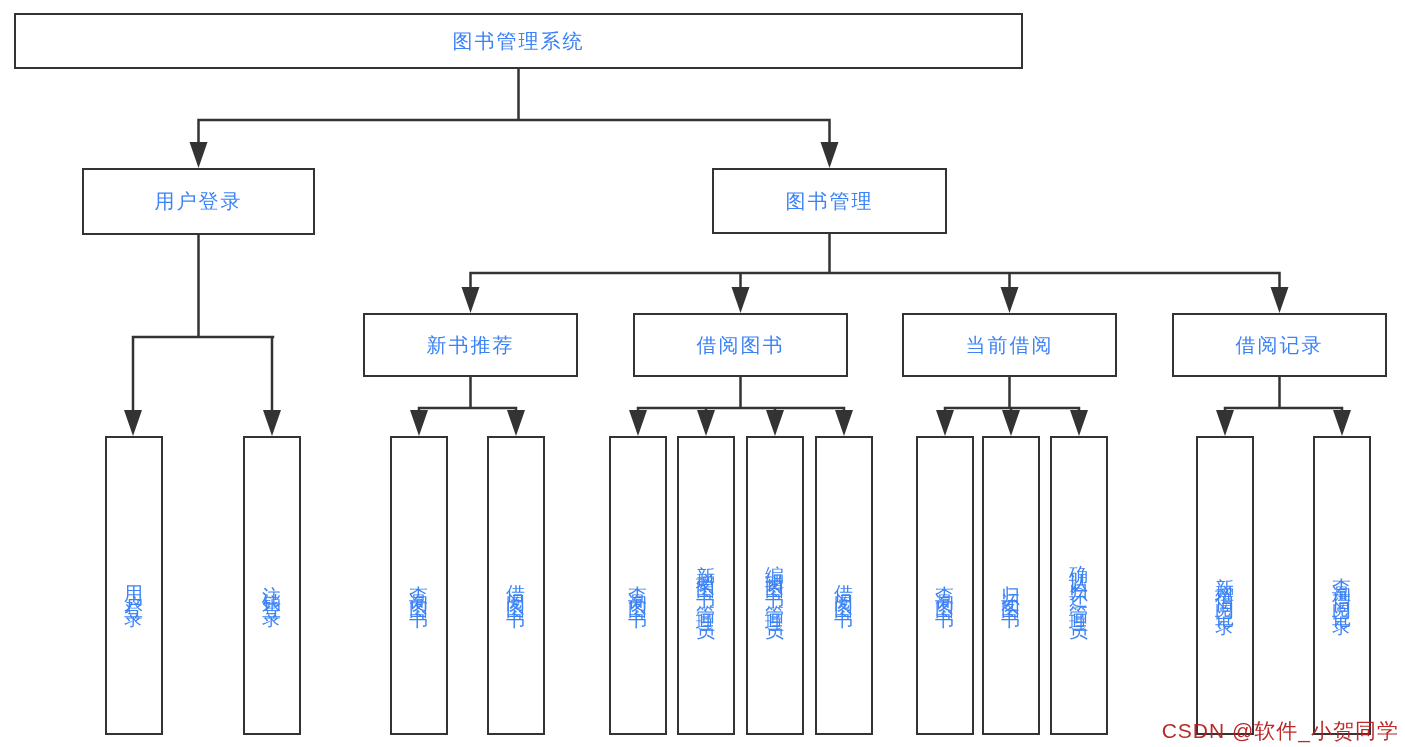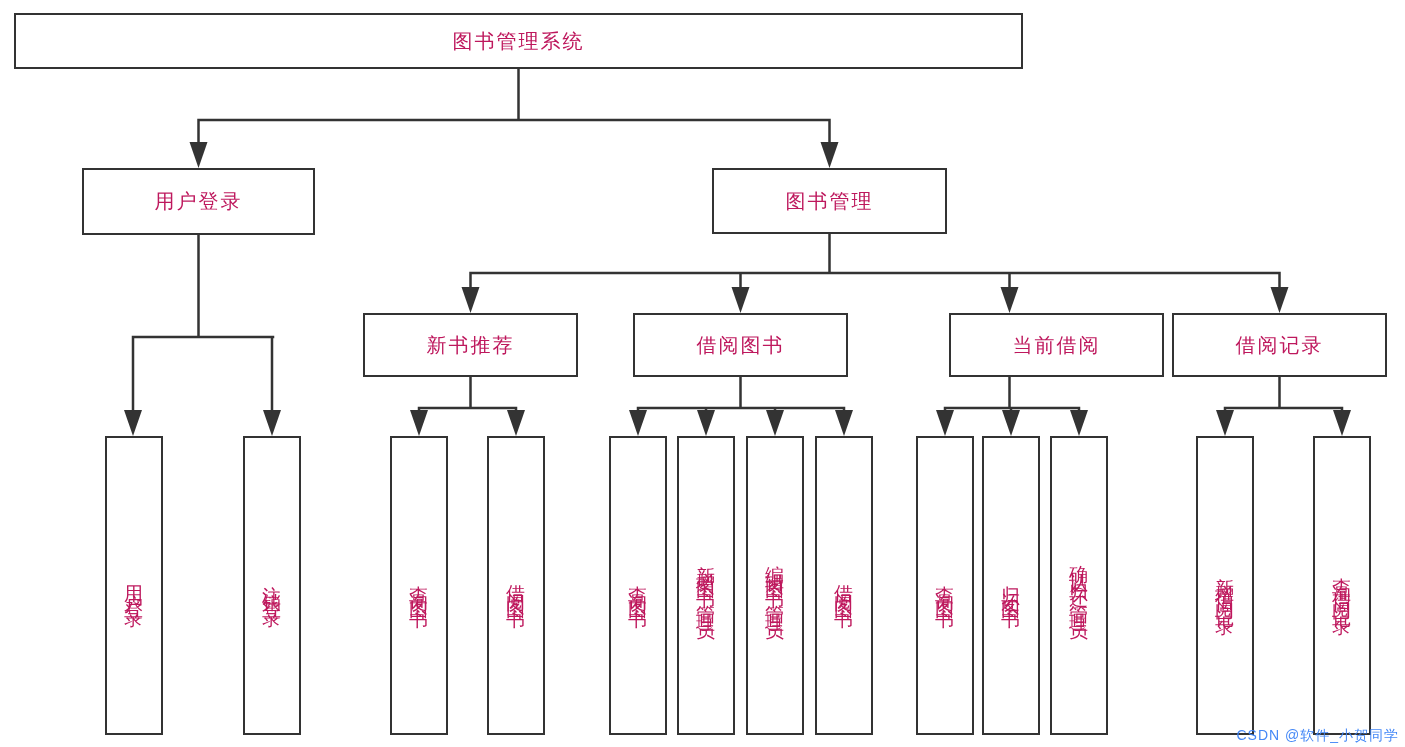--- a/index.html
+++ b/index.html
@@ -17,41 +17,41 @@
     pointer-events: none;
   }
   .node {
     position: absolute;
     box-sizing: border-box;
     border: 2.5px solid #333333;
     background: #ffffff;
     display: flex;
     align-items: center;
     justify-content: center;
-    color: #be185d;
+    color: #3b82f6;
   }
   .hlabel {
     font-size: 20px;
     letter-spacing: 2px;
     white-space: nowrap;
   }
   .vlabel {
     writing-mode: vertical-rl;
     text-orientation: mixed;
     font-size: 19px;
     letter-spacing: 0.42em;
     line-height: 1;
     white-space: nowrap;
   }
   .watermark {
     position: absolute;
     right: 6px;
     bottom: 2px;
-    font-size: 14px;
-    color: #3b82f6;
+    font-size: 21px;
+    color: #b91c1c;
     opacity: 0.95;
     letter-spacing: 1px;
     white-space: nowrap;
   }
 </style>
 </head>
 <body>
 
 <div class="canvas">
 
@@ -110,21 +110,21 @@
   <div class="node" style="left:363px; top:313px; width:215px; height:64px;">
     <span class="hlabel">新书推荐</span>
   </div>
 
   <div class="node" style="left:712px; top:168px; width:235px; height:66px;">
     <span class="hlabel">图书管理</span>
   </div>
   <div class="node" style="left:633px; top:313px; width:215px; height:64px;">
     <span class="hlabel">借阅图书</span>
   </div>
-  <div class="node" style="left:902px; top:313px; width:215px; height:64px;margin-left:47px;">
+  <div class="node" style="left:902px; top:313px; width:215px; height:64px;">
     <span class="hlabel">当前借阅</span>
   </div>
   <div class="node" style="left:1172px; top:313px; width:215px; height:64px;">
     <span class="hlabel">借阅记录</span>
   </div>
 
   <div class="node" style="left:105px; top:436px; width:58px; height:299px;">
     <span class="vlabel">用户登录</span>
   </div>
   <div class="node" style="left:243px; top:436px; width:58px; height:299px;">

